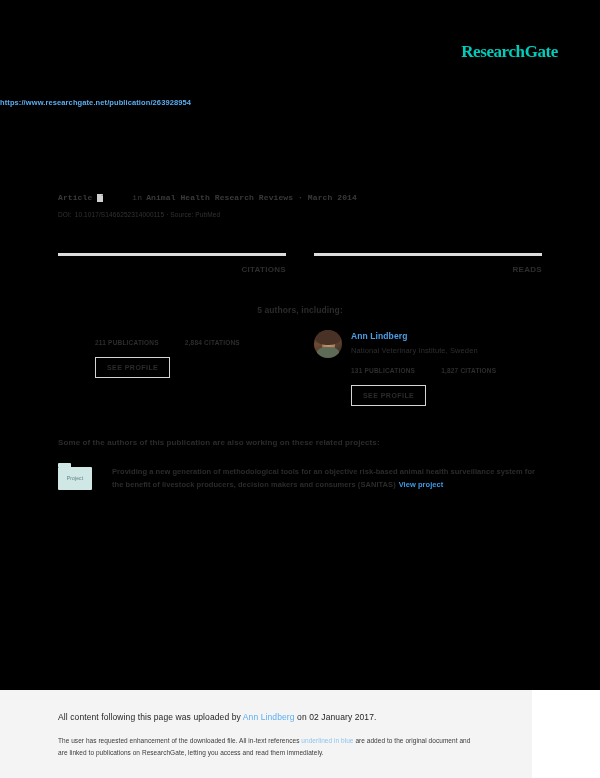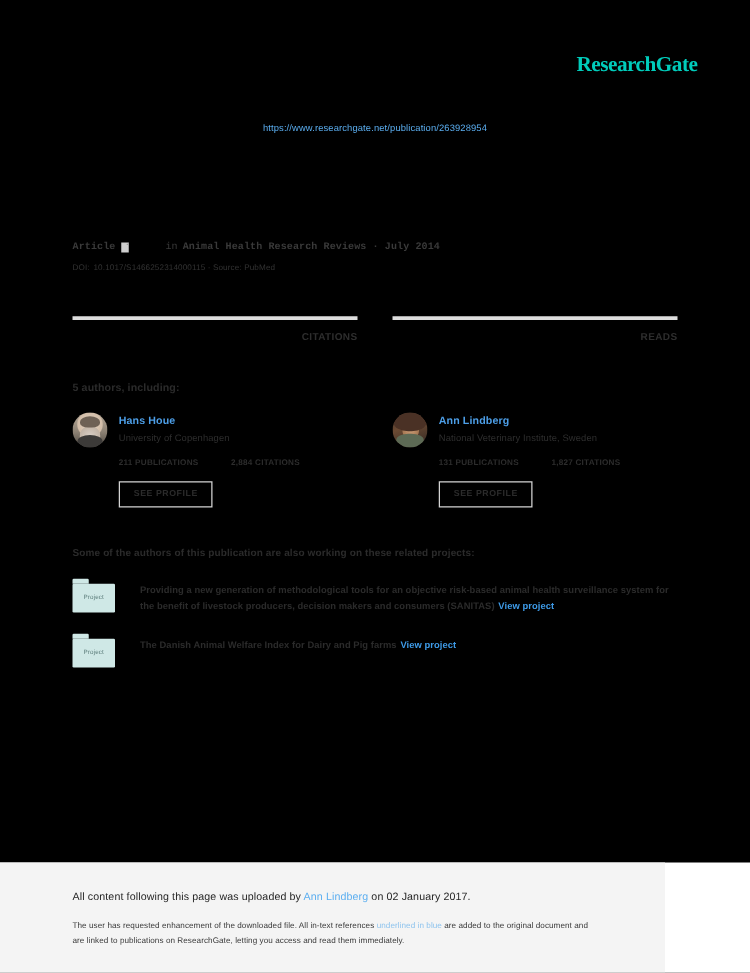--- a/index.html
+++ b/index.html
@@ -41,23 +41,22 @@
     color: #00CCBB;
     font-family: Liberation Serif, serif;
     white-space: nowrap;
   }
 
   
   .url-line {
     position: absolute;
     left: 0; right: 0;
     top: 98px;
-    text-align: center;
     font-size: 7.5px;
-    font-weight: normal;
+    font-weight: bold;
     color: #5BAEF0;
     letter-spacing: 0.1px;
     white-space: nowrap;
   }
 
   
   .content {
     position: absolute;
     left: 58px;
     top: 192px;
@@ -127,20 +126,21 @@
     text-align: right;
   }
 
   
   .authors-heading {
     margin-top: 30px;
     font-size: 8.5px;
     font-weight: bold;
     color: #2b2b2b;
     letter-spacing: 0.1px;
+    text-align: center;
   }
   .authors {
     display: flex;
     gap: 28px;
     margin-top: 15px;
   }
   .author { width: 228px; }
   .author-top {
     display: flex;
     gap: 9px;
@@ -329,21 +329,21 @@
   </div>
 
   <div class="url-line">https://www.researchgate.net/publication/263928954</div>
 
   <div class="content">
 
     <div class="meta-line">
       <span class="meta-type">Article</span>
       <span class="doc-icon"></span>
       <span class="meta-in">in</span>
-      <span class="meta-title">Animal Health Research Reviews · July 2014</span>
+      <span class="meta-title">Animal Health Research Reviews · March 2014</span>
     </div>
     <div class="meta-doi">
       <span>DOI:</span>
       <span>10.1017/S1466252314000115 · Source: PubMed</span>
     </div>
 
     <div class="stats">
       <div class="stat-col">
         <div class="stat-rule"></div>
         <div class="stat-label">CITATIONS</div>
@@ -352,27 +352,20 @@
         <div class="stat-rule"></div>
         <div class="stat-label">READS</div>
       </div>
     </div>
 
     <div class="authors-heading">5 authors, including:</div>
 
     <div class="authors">
 
       <div class="author">
-        <div class="author-top">
-          <div class="avatar a1"></div>
-          <div class="author-info">
-            <div class="author-name">Hans Houe</div>
-            <div class="author-affil">University of Copenhagen</div>
-          </div>
-        </div>
         <div class="author-stats">
           <div class="author-stat">211 PUBLICATIONS</div>
           <div class="author-stat">2,884 CITATIONS</div>
         </div>
         <div class="see-profile">SEE PROFILE</div>
       </div>
 
       <div class="author">
         <div class="author-top">
           <div class="avatar a2"></div>
@@ -397,31 +390,20 @@
         <div class="folder-tab"></div>
         <div class="folder-body">
           <span class="folder-label">Project</span>
         </div>
       </div>
       <div class="project-text">
         <span>Providing a new generation of methodological tools for an objective risk-based animal health surveillance system for the benefit of livestock producers, decision makers and consumers (SANITAS)</span><span class="view-project">View project</span>
       </div>
     </div>
 
-    <div class="project-row">
-      <div class="folder">
-        <div class="folder-tab"></div>
-        <div class="folder-body">
-          <span class="folder-label">Project</span>
-        </div>
-      </div>
-      <div class="project-text">
-        <span>The Danish Animal Welfare Index for Dairy and Pig farms</span><span class="view-project">View project</span>
-      </div>
-    </div>
 
   </div>
 </div>
 
 <div class="footer">
   <div class="footer-main">
     <span>All content following this page was uploaded by </span><span class="footer-link">Ann Lindberg</span><span> on 02 January 2017.</span>
   </div>
   <div class="footer-sub">
     <span>The user has requested enhancement of the downloaded file. All in-text references </span><span class="footer-sub-link">underlined in blue</span><span> are added to the original document and are linked to publications on ResearchGate, letting you access and read them immediately.</span>

